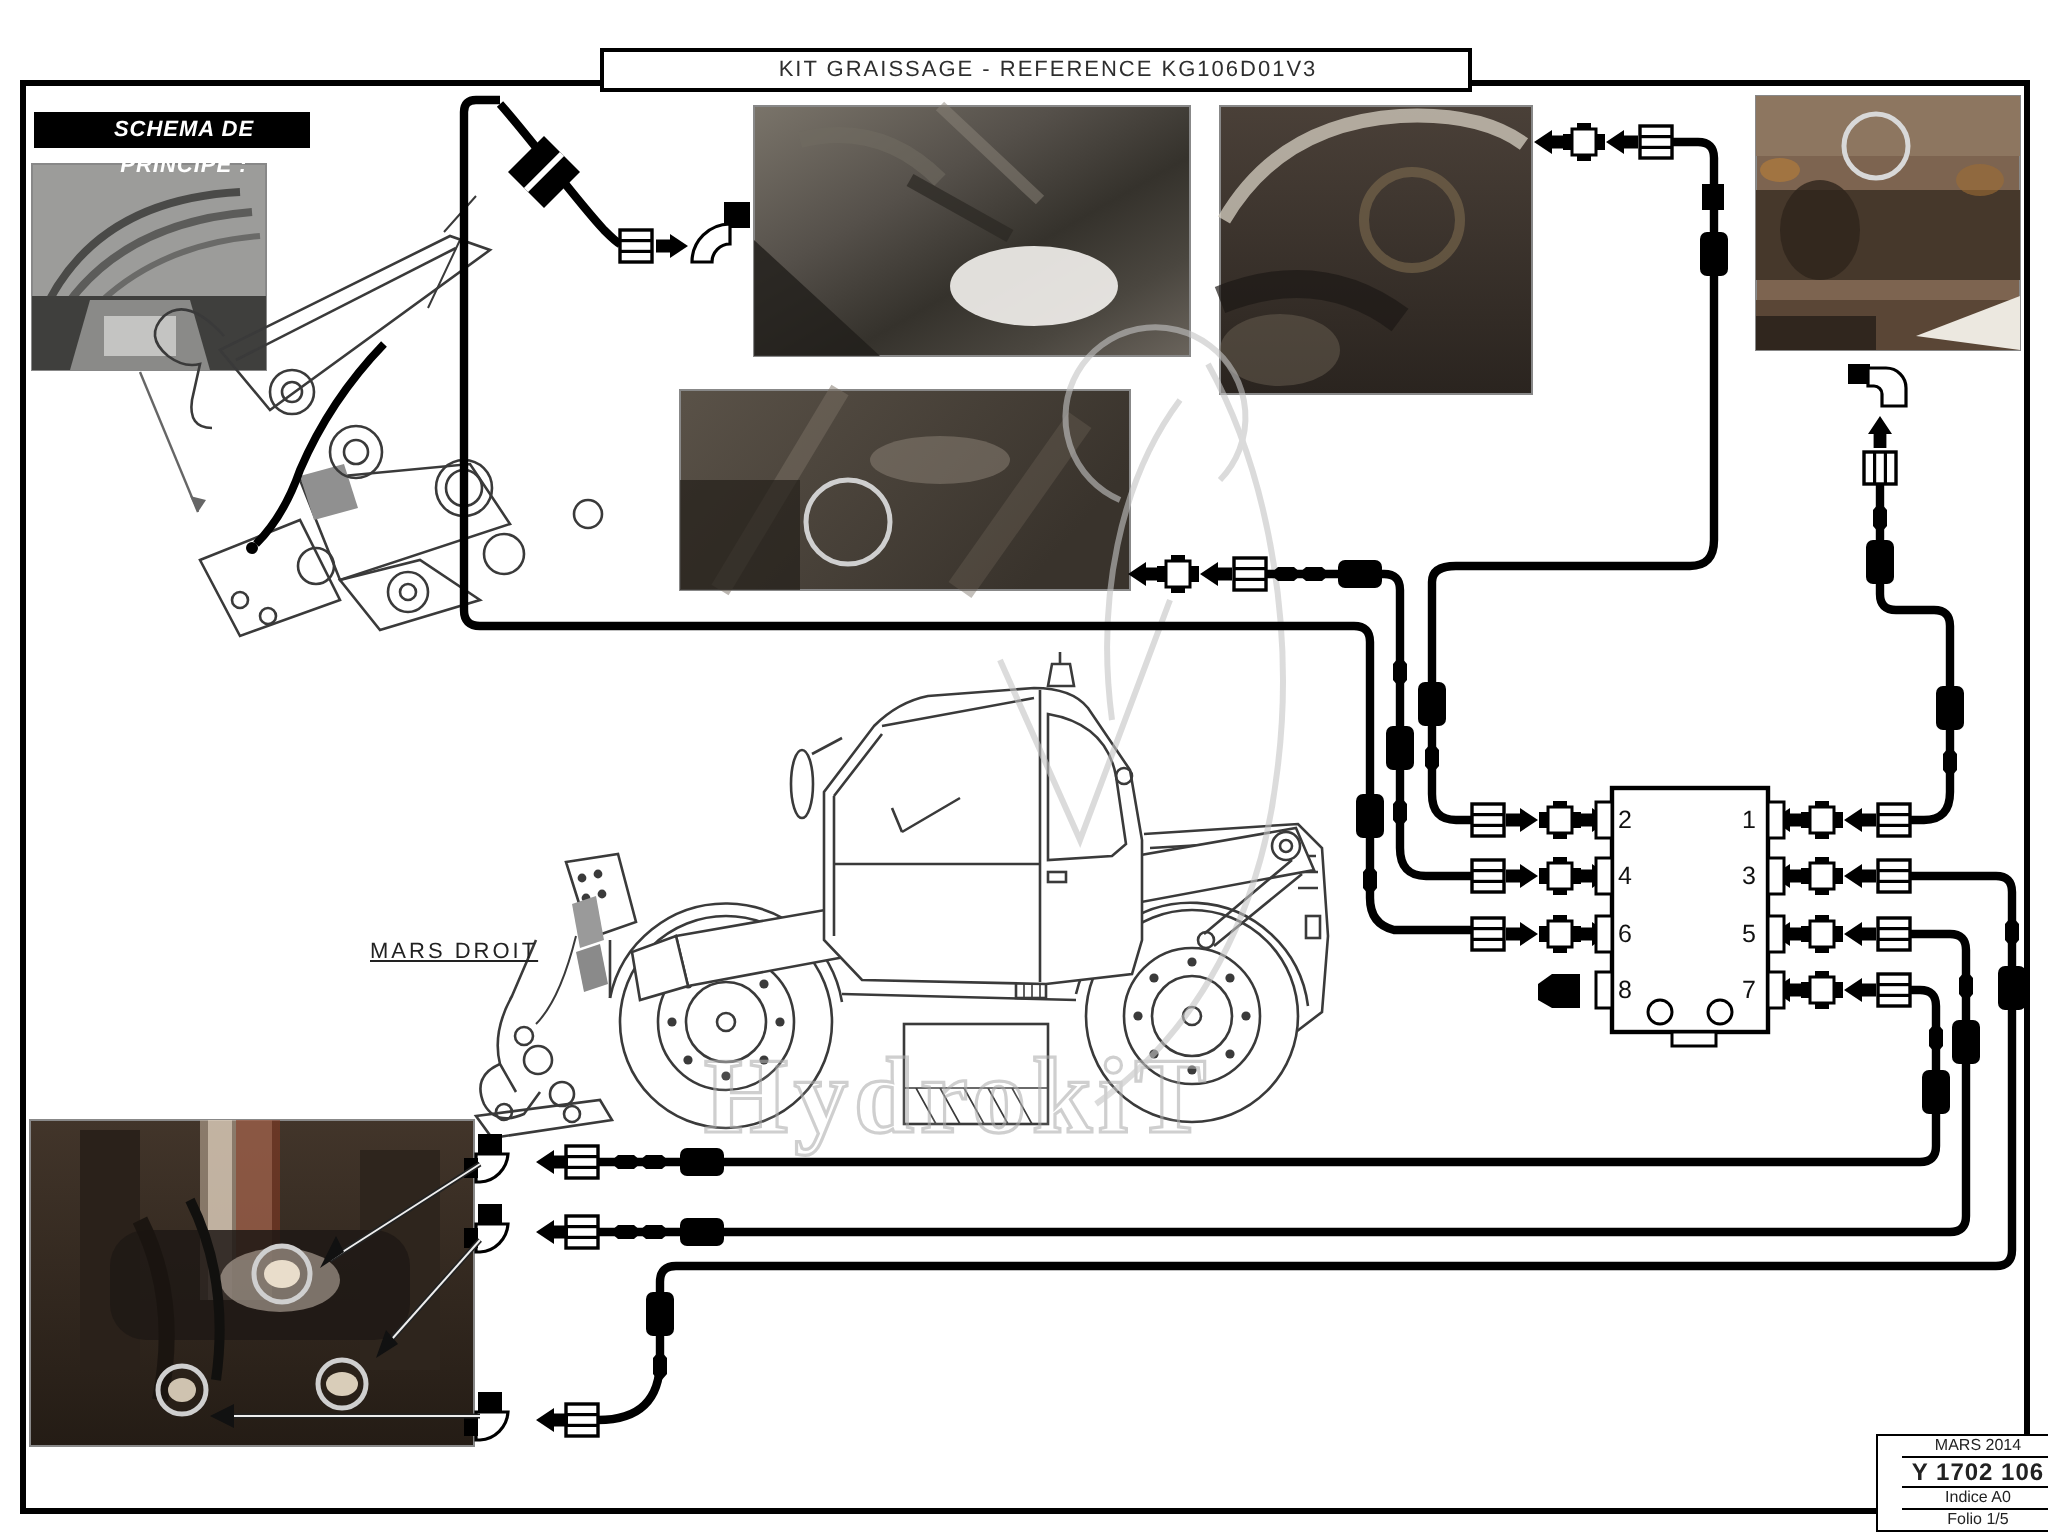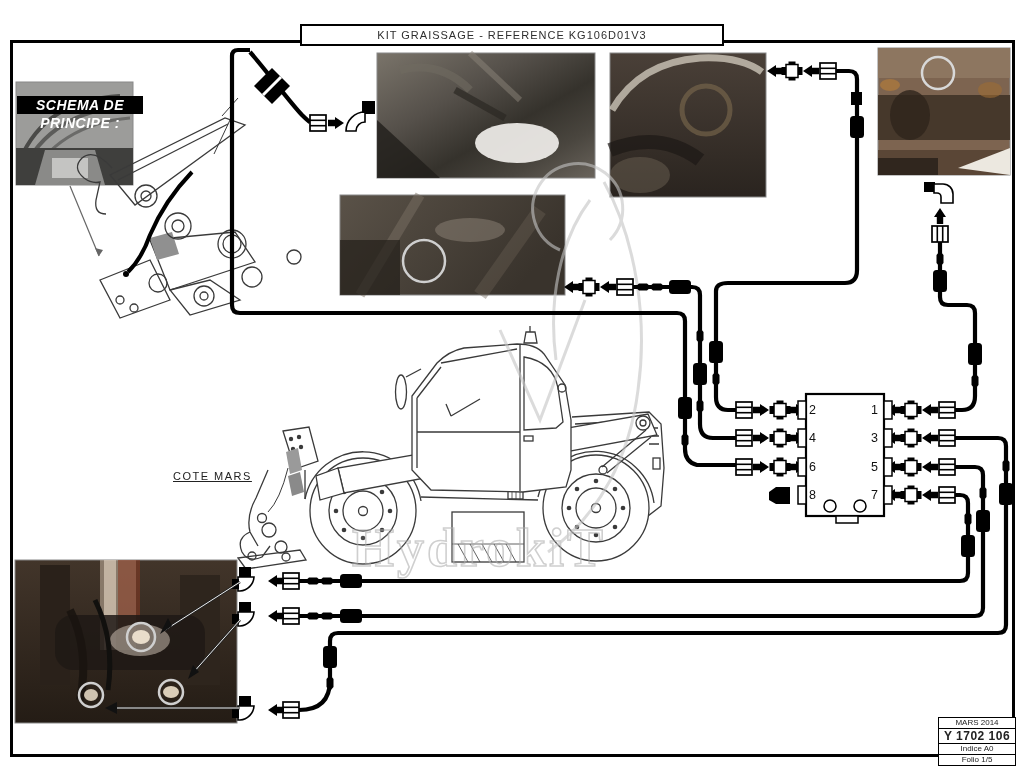--- a/index.html
+++ b/index.html
@@ -1,24 +1,24 @@
 <!DOCTYPE html>
 <html><head>
 <meta charset="utf-8">
 <style>
   html,body{margin:0;padding:0;background:#fff;}
   #page{position:relative;width:1024px;height:768px;background:#fff;overflow:hidden;
         font-family:"Liberation Sans",sans-serif;}
   #page svg{position:absolute;left:0;top:0;}
-  .abs{position:absolute;}
+  .abs{position:absolute;padding-left:12px;}
   #title-bar{left:300px;top:24px;width:420px;height:18px;background:#fff;border:2px solid #000;
              text-align:center;font-size:11px;letter-spacing:1px;color:#2e2e2e;line-height:18px;z-index:10;}
   #schema-label{left:17px;top:56px;width:126px;height:18px;background:#000;color:#fff;
-                font-size:14px;font-weight:bold;font-style:italic;text-align:center;line-height:18px;
-                letter-spacing:.5px;z-index:10;margin-top:40px;}
+                font-size:11px;font-weight:bold;font-style:italic;text-align:center;line-height:18px;
+                letter-spacing:.5px;z-index:10;}
   #cote-droit{left:173px;top:470px;font-size:11px;letter-spacing:1.5px;color:#222;
               text-decoration:underline;z-index:10;}
   .portnum{position:absolute;font-size:12.5px;color:#111;z-index:10;width:24px;line-height:14px;}
   .portnum.l{left:809px;text-align:left;}
   .portnum.r{left:852px;width:26px;text-align:right;}
   #title-block{left:938px;top:700px;width:76px;z-index:10;background:#fff;border:1px solid #000;margin-top:17px;}
   #title-block .row{border-bottom:1px solid #000;text-align:center;font-size:8px;color:#222;
                     line-height:10px;height:10px;overflow:hidden;}
   #title-block .row.ref{font-size:12px;font-weight:bold;line-height:14px;height:14px;letter-spacing:.5px;}
   #title-block .row:last-child{border-bottom:none;}
@@ -405,21 +405,21 @@
 
 <div id="title-bar" class="abs">
   <span>KIT GRAISSAGE  - REFERENCE KG106D01V3</span>
 </div>
 
 <div id="schema-label" class="abs">
   <span>SCHEMA DE PRINCIPE :</span>
 </div>
 
 <div id="cote-droit" class="abs">
-  <span>COTE MARS</span>
+  <span>MARS DROIT</span>
 </div>
 
 <div class="portnum l" style="top:403px">2</div>
 <div class="portnum l" style="top:431px">4</div>
 <div class="portnum l" style="top:460px">6</div>
 <div class="portnum l" style="top:488px">8</div>
 <div class="portnum r" style="top:403px">1</div>
 <div class="portnum r" style="top:431px">3</div>
 <div class="portnum r" style="top:460px">5</div>
 <div class="portnum r" style="top:488px">7</div>

